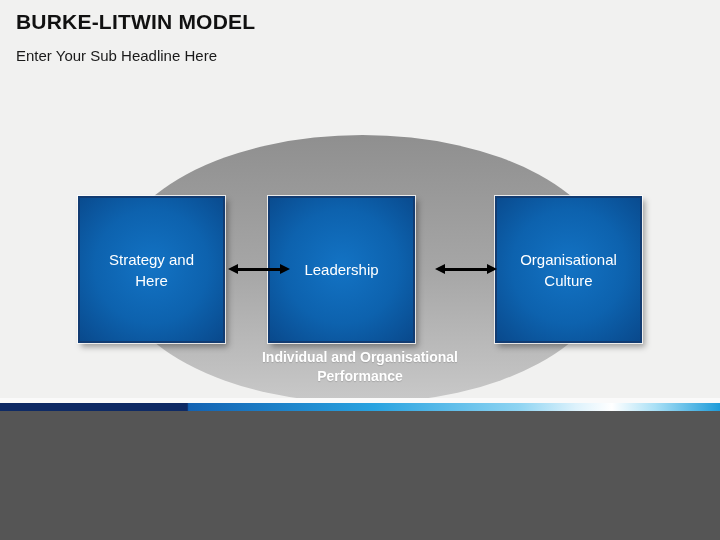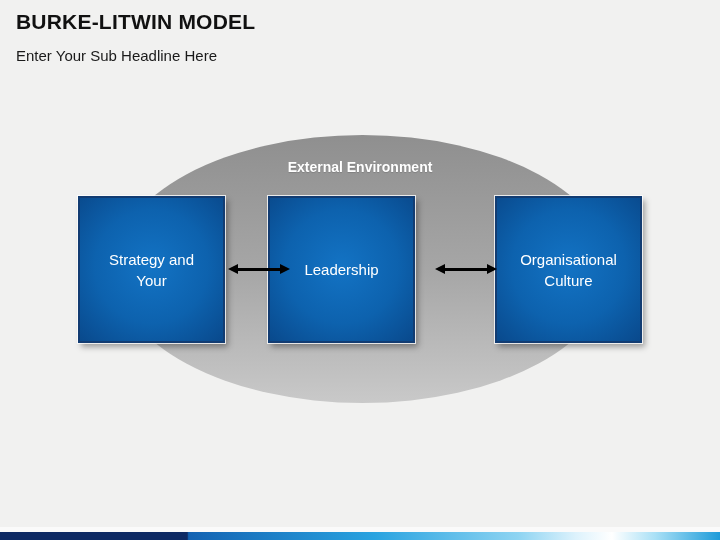--- a/index.html
+++ b/index.html
@@ -2,21 +2,21 @@
 <html><head>
 <meta charset="utf-8">
 <style>
   html,body { margin:0; padding:0; }
   body {
     font-family: "Liberation Sans", "DejaVu Sans", sans-serif;
     background:#555;
   }
   .slide {
     position:relative;
-    width:720px; height:540px;
+    width:720px; height:411px;
     background:#F1F1F0;
     overflow:hidden;
     margin:0 auto;
   }
 
   
   .title {
     position:absolute; left:16px; top:10px;
     font-size:21px; font-weight:bold; color:#111111;
     letter-spacing:0.2px;
@@ -99,38 +99,39 @@
 <body>
 
 <div class="slide">
 
   <div class="title">BURKE-LITWIN MODEL</div>
 
   <div class="subtitle">Enter Your Sub Headline Here</div>
 
   <div class="ellipse"></div>
 
-  <div class="ellipse-label top">External Environment</div>
 
   <div class="node strategy">
     <span>Strategy and
-Your</span>
+Here</span>
   </div>
 
   <div class="node leadership">
     <span>Leadership</span>
   </div>
 
   <div class="node culture">
     <span>Organisational
 Culture</span>
   </div>
 
   <div class="h-arrow left"></div>
 
   <div class="h-arrow right"></div>
 
+  <div class="ellipse-label bottom">Individual and Organisational
+Performance</div>
 
   <div class="footer-sep"></div>
 
   <div class="footer-bar"></div>
 
 </div>
 
 </body></html>

